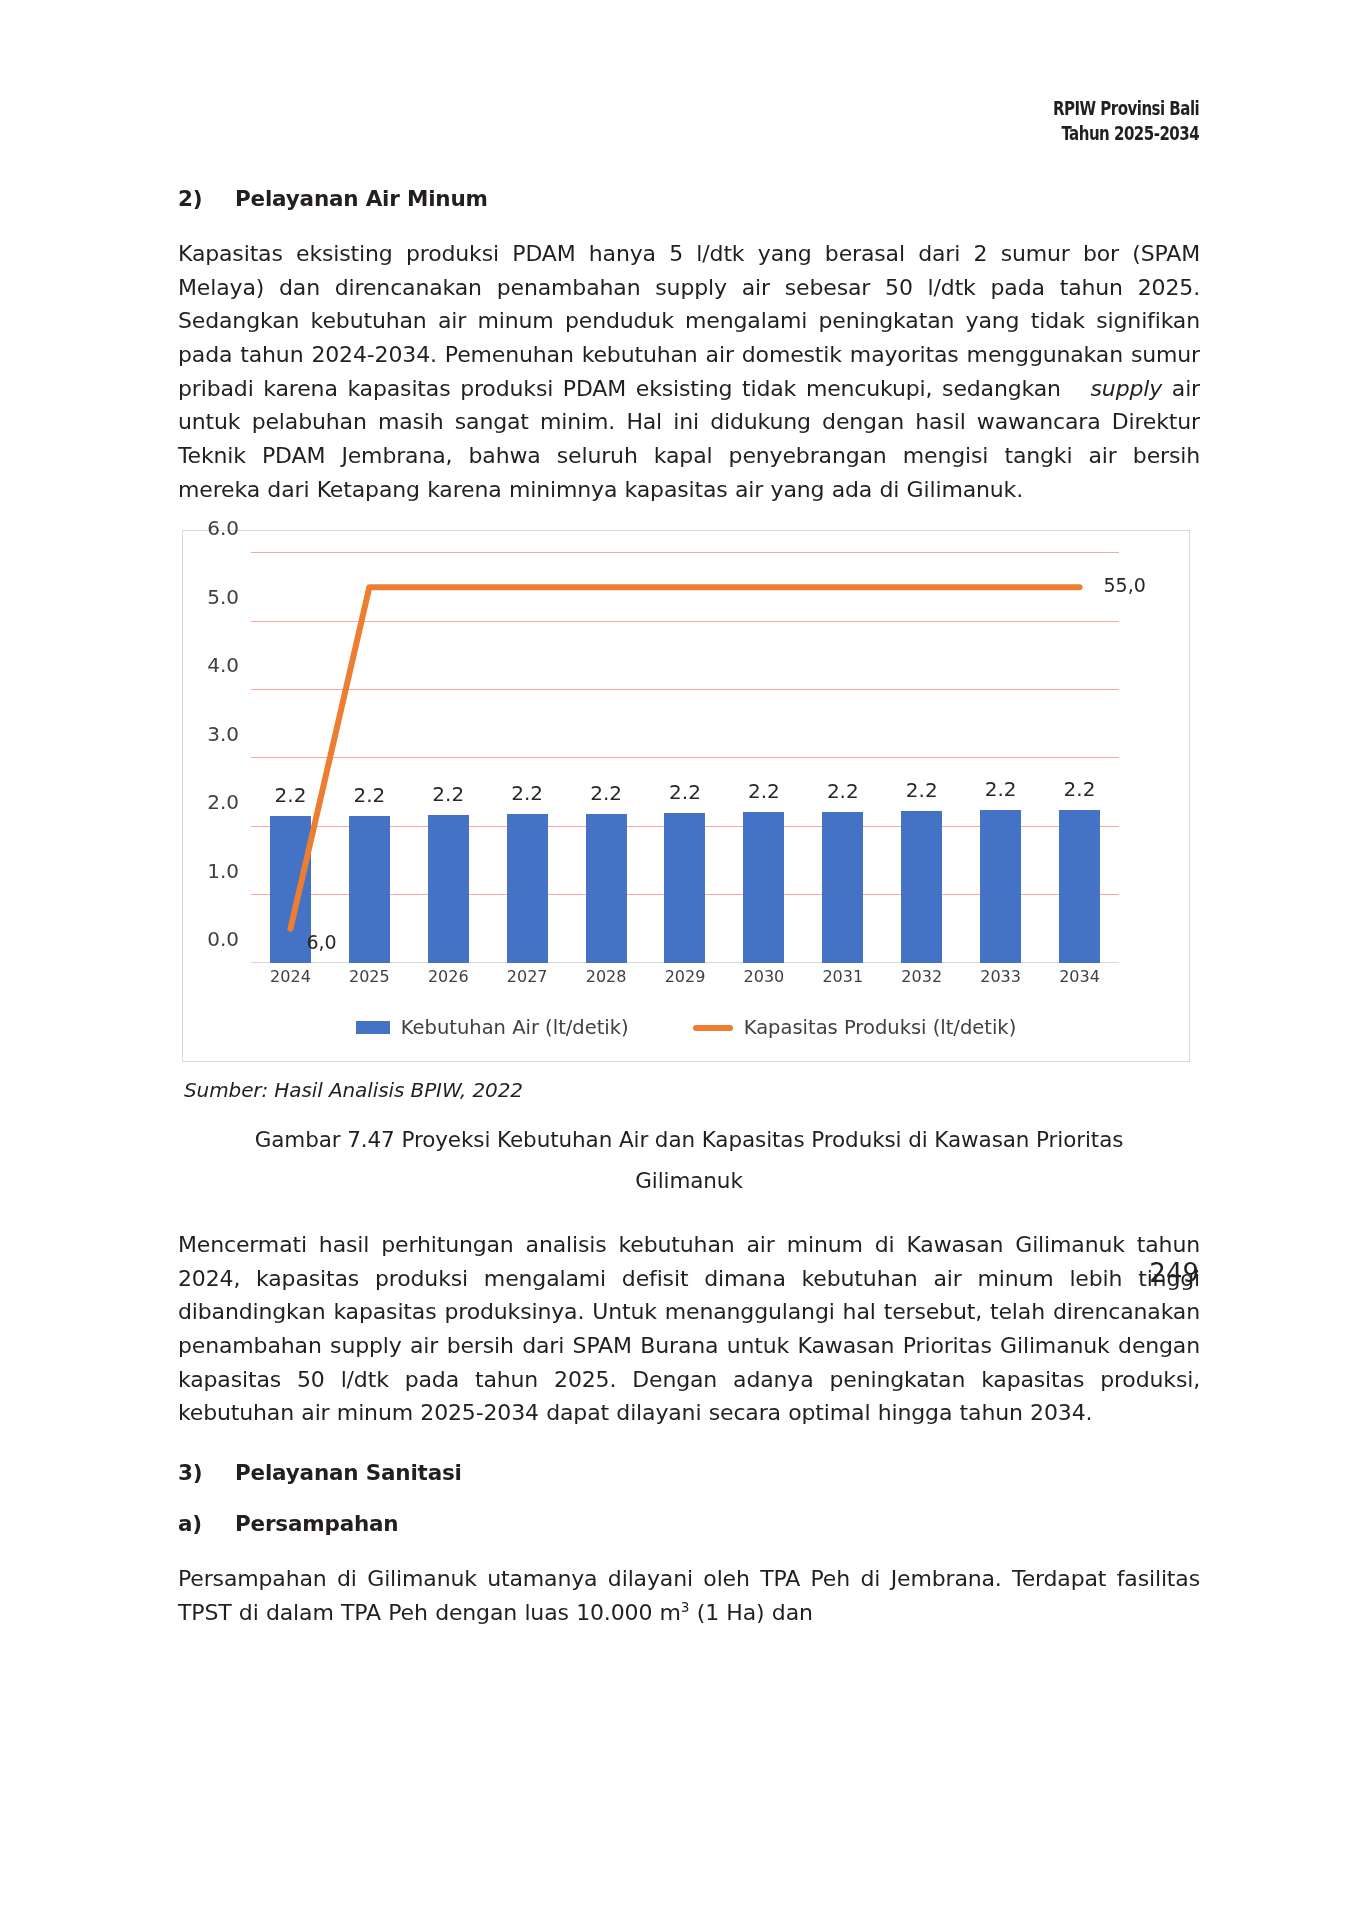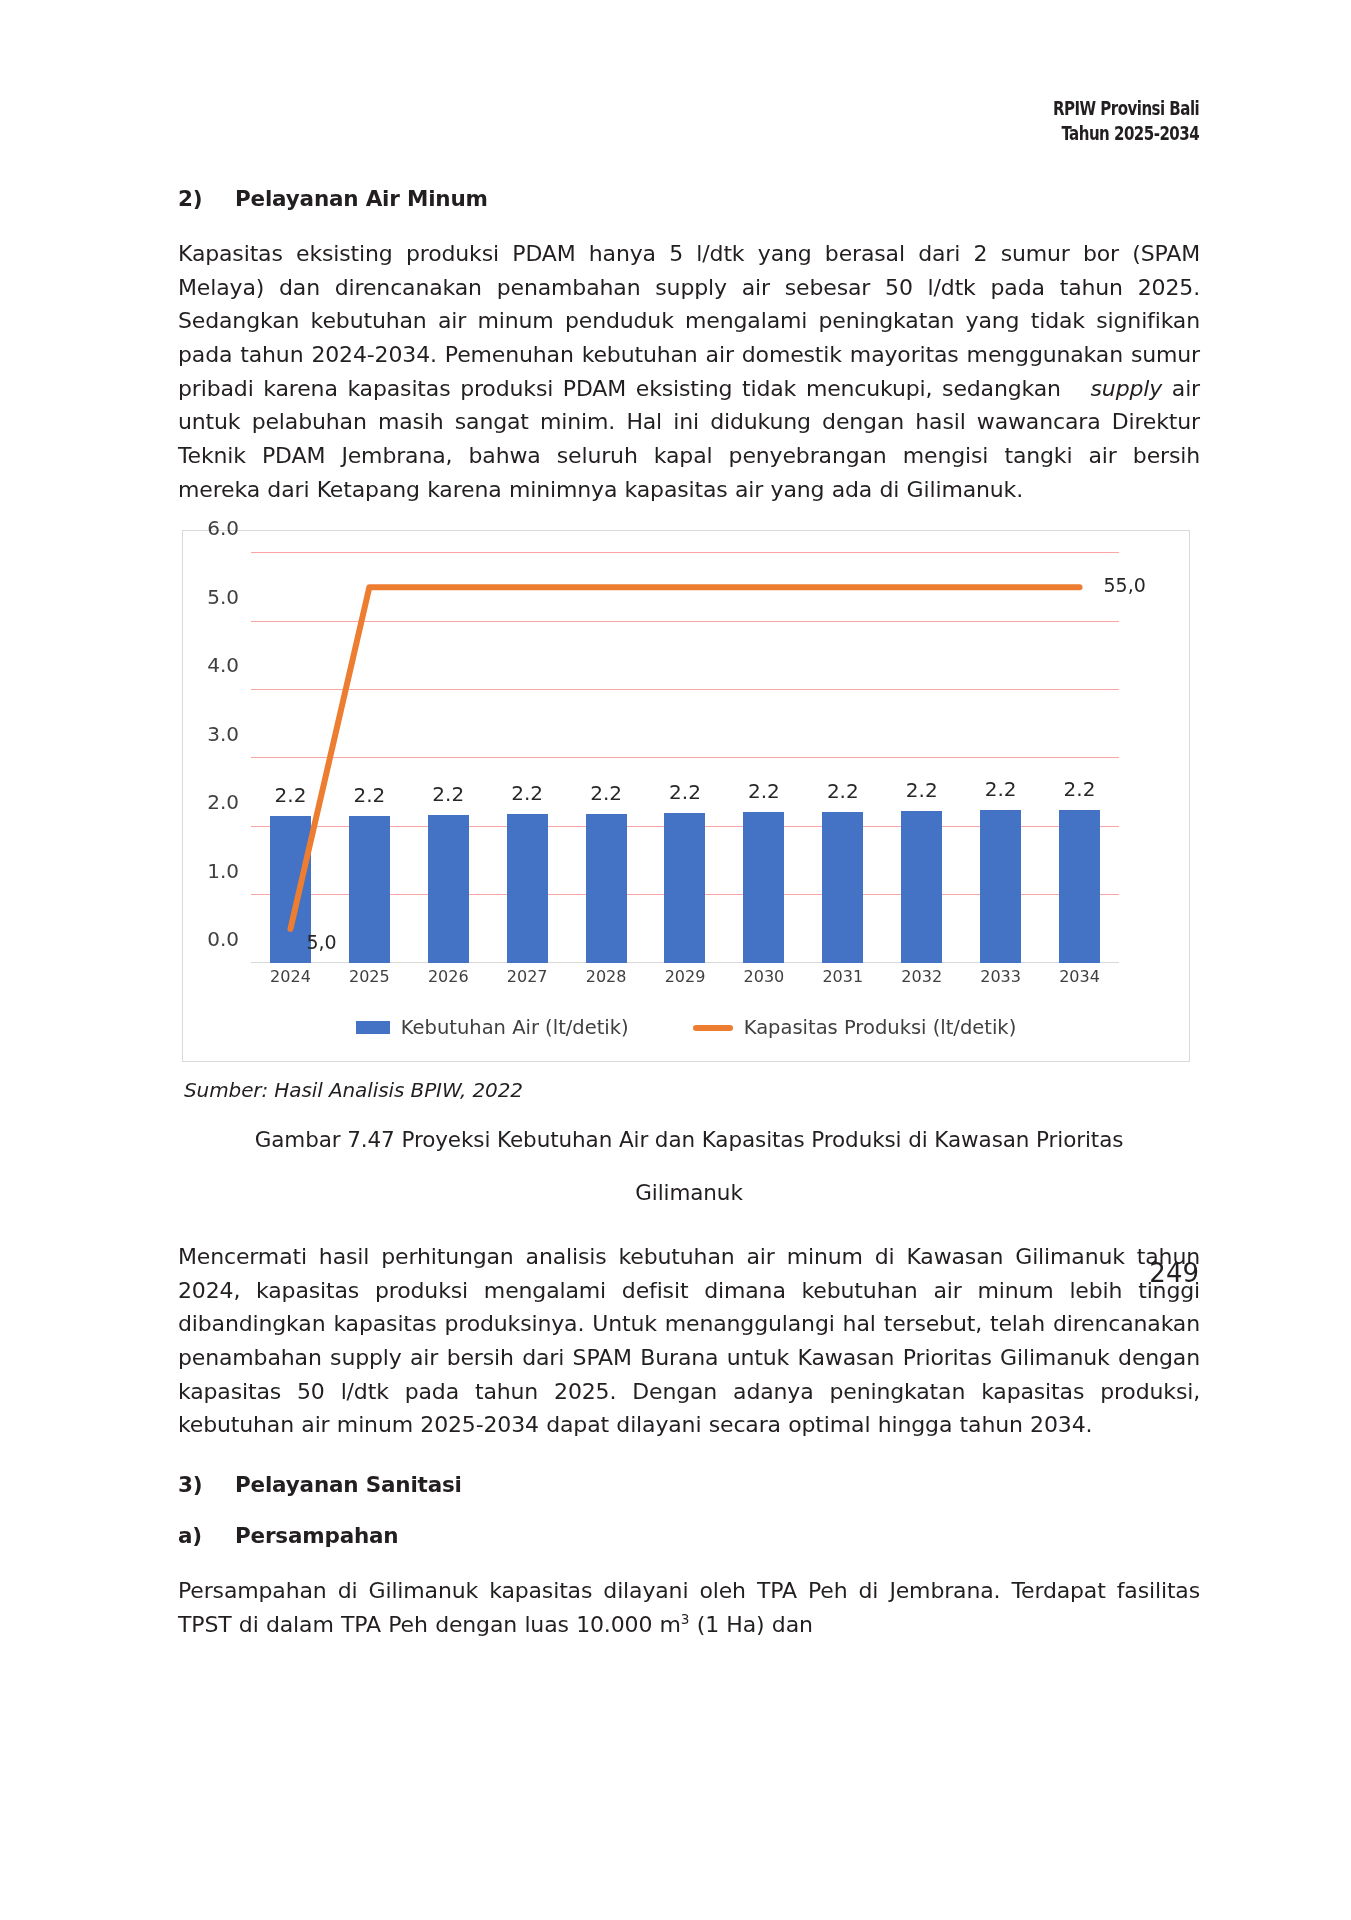--- a/index.html
+++ b/index.html
@@ -212,21 +212,21 @@
   }
   .fig-caption {
     font-size: 21.5px;
     color: #231f20;
     text-align: center;
     line-height: 1.9;
     margin: 18px 0 0 0;
     letter-spacing: -0.1px;
   }
   .fig-caption .cap-line1 { display: block; }
-  .fig-caption .cap-line2 { display: block; margin-top: 12px; }
+  .fig-caption .cap-line2 { display: block; }
 
   
   .page-number {
     position: absolute;
     right: 152px;
     bottom: 72px;
     font-size: 26px;
     color: #231f20;
   }
 </style>
@@ -324,21 +324,21 @@
                 <div class="bar" style="height: 37.5%; background: rgb(68, 114, 196);"></div>
                 <div class="bar-label" style="bottom: calc(37.5% + 9px);">2.2</div>
               </div>
             </div>
 
           <svg class="line-svg" id="line-layer" viewBox="0 0 100 100" preserveAspectRatio="none">
               <polyline points="4.545454545454546,91.66666666666667 13.636363636363635,8.333333333333343 22.727272727272727,8.333333333333343 31.818181818181817,8.333333333333343 40.909090909090914,8.333333333333343 50,8.333333333333343 59.09090909090909,8.333333333333343 68.18181818181817,8.333333333333343 77.27272727272727,8.333333333333343 86.36363636363636,8.333333333333343 95.45454545454545,8.333333333333343" fill="none" stroke="#ed7d31" stroke-width="1.6" stroke-linecap="round" stroke-linejoin="round" vector-effect="non-scaling-stroke" style="stroke-width:6px"></polyline>
             </svg>
 
           <div id="pt-label-layer">
-              <div class="pt-label" style="left: calc(4.54545% + 16px); top: calc(91.6667% + 2px);">5,0</div>
+              <div class="pt-label" style="left: calc(4.54545% + 16px); top: calc(91.6667% + 2px);">6,0</div>
               <div class="pt-label" style="left: calc(95.4545% + 24px); top: calc(8.33333% - 13px);">55,0</div>
             </div>
         </div>
 
         <div class="xaxis" id="xaxis-layer">
             <div class="xtick">2024</div>
             <div class="xtick">2025</div>
             <div class="xtick">2026</div>
             <div class="xtick">2027</div>
             <div class="xtick">2028</div>
@@ -375,19 +375,19 @@
     <h3 class="section-heading" style="margin-top:30px;margin-bottom:26px;">
       <span class="num">3)</span>
       <span>Pelayanan Sanitasi</span>
     </h3>
 
     <h3 class="section-heading" style="margin-top:0;margin-bottom:26px;">
       <span class="num">a)</span>
       <span>Persampahan</span>
     </h3>
 
-    <p class="body-text"><span>Persampahan di Gilimanuk kapasitas dilayani oleh TPA Peh di Jembrana. Terdapat fasilitas TPST di dalam TPA Peh dengan luas 10.000 m</span><sup>3</sup><span> (1 Ha) dan</span></p>
+    <p class="body-text"><span>Persampahan di Gilimanuk utamanya dilayani oleh TPA Peh di Jembrana. Terdapat fasilitas TPST di dalam TPA Peh dengan luas 10.000 m</span><sup>3</sup><span> (1 Ha) dan</span></p>
 
   </div>
 
   <div class="page-number">249</div>
 
 </div>
 
 </body></html>

